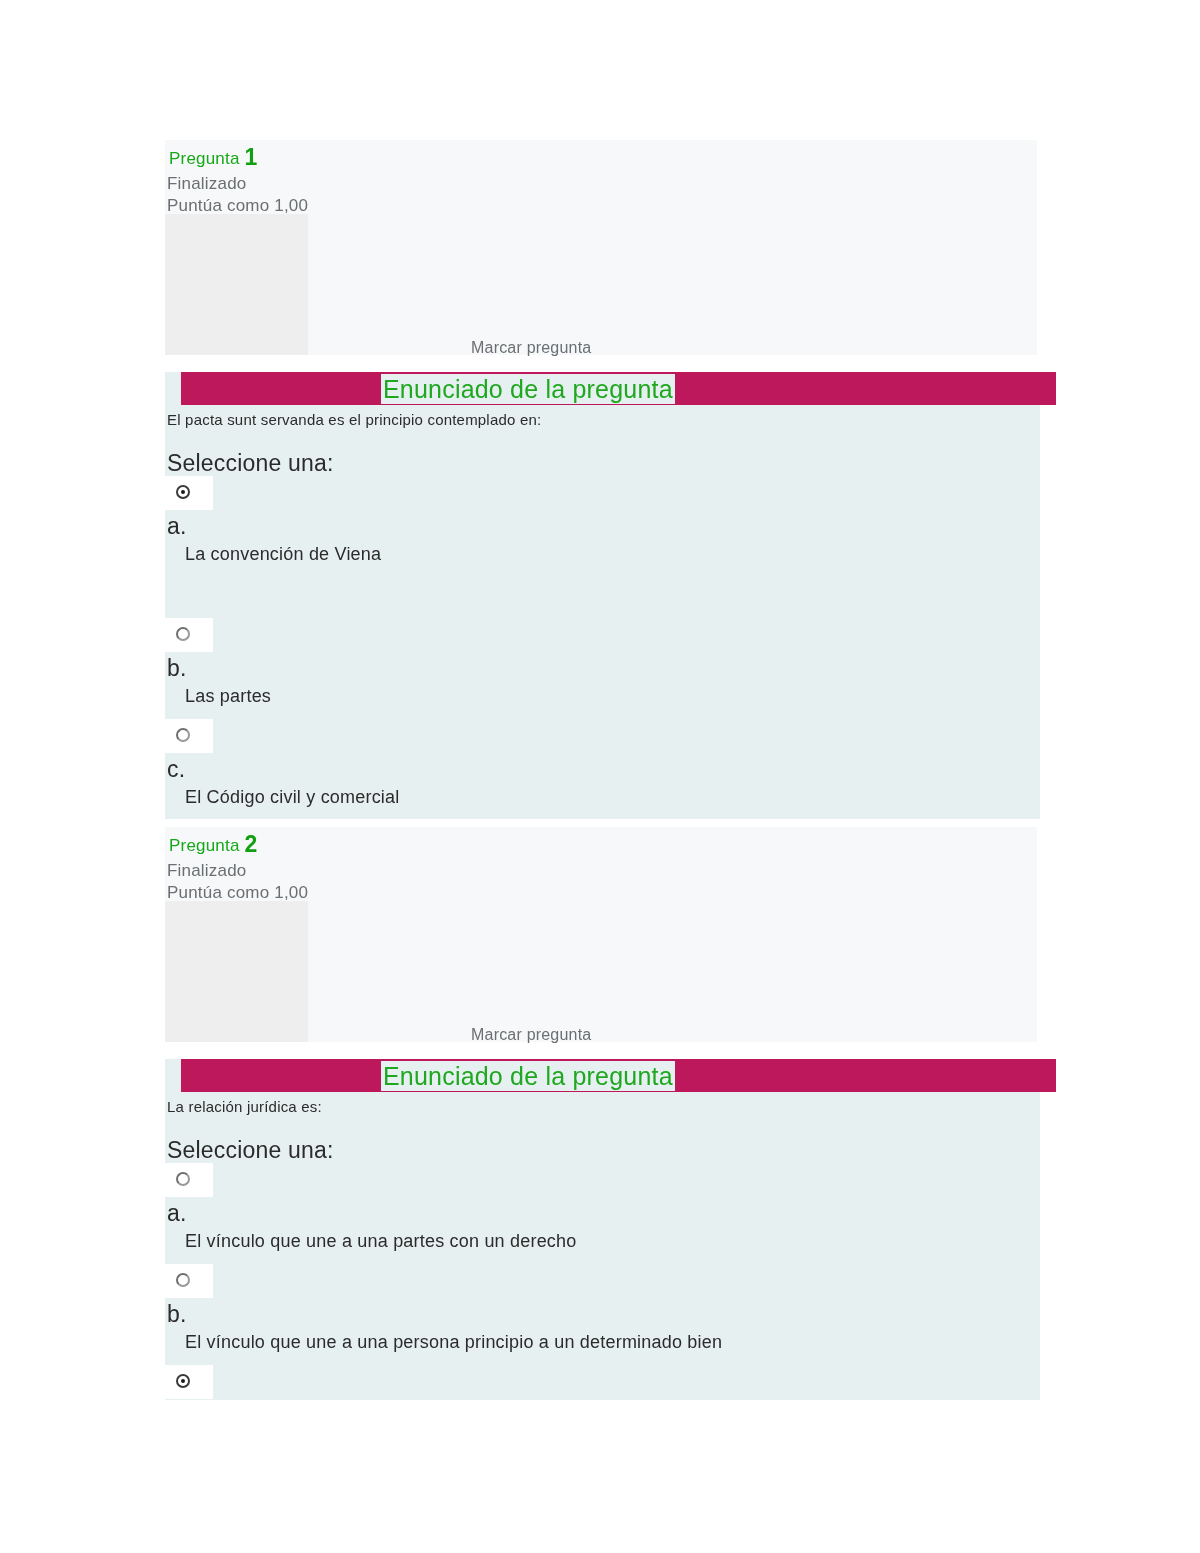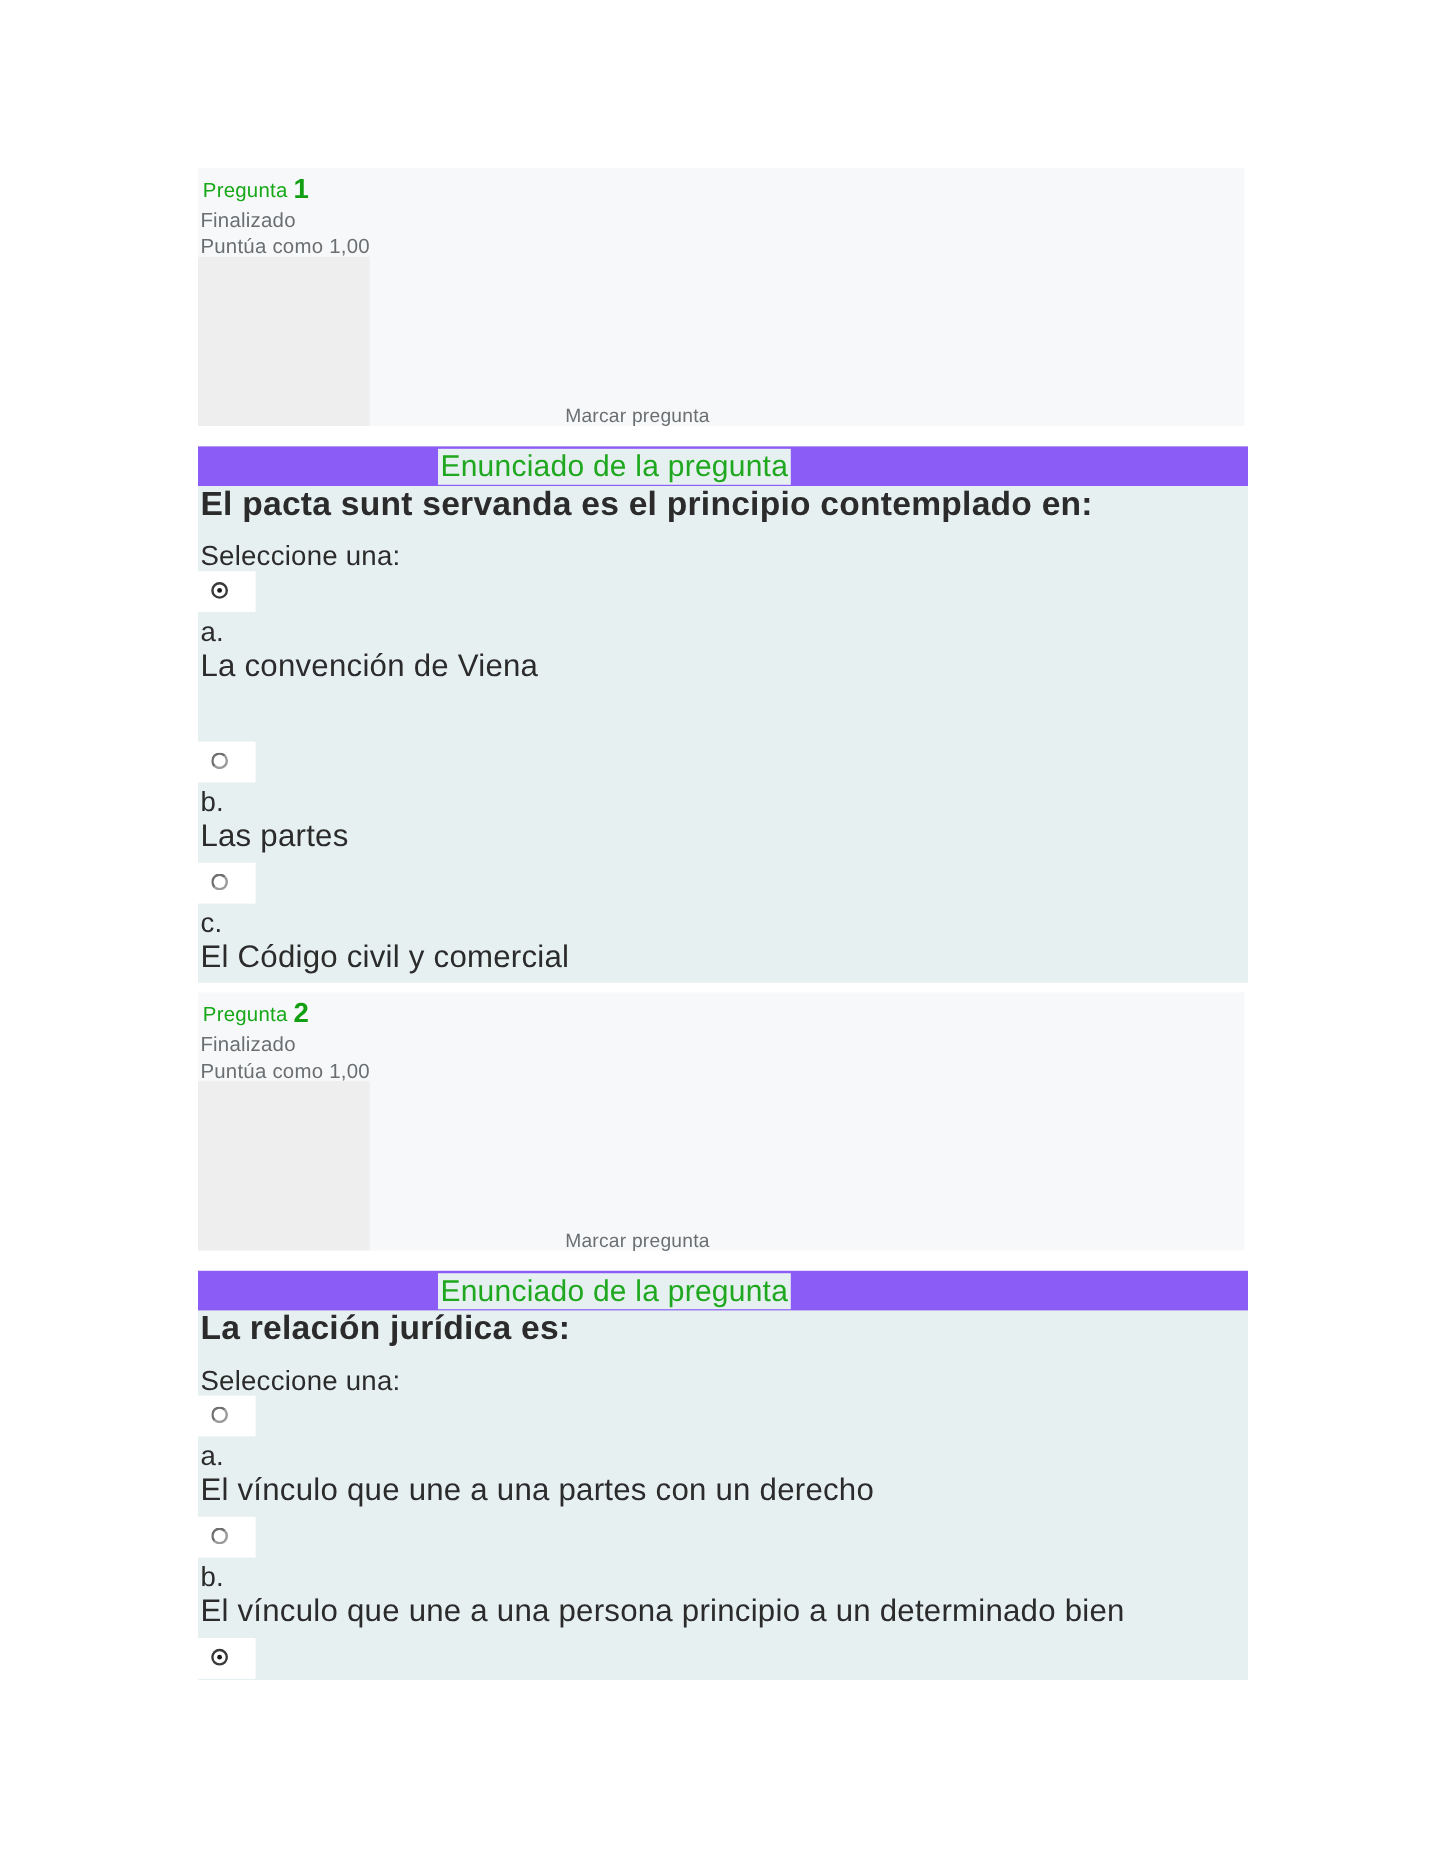--- a/index.html
+++ b/index.html
@@ -70,47 +70,46 @@
   .q-body {
     position: absolute;
     left: 165px;
     width: 875px;
     background: #e7f0f1;
     box-sizing: border-box;
   }
 
   .enunciado-row {
     position: absolute;
-    left: 0;
+    left: 16px;
     width: 875px;
-    background: #8b5cf6;
+    background: #be185d;
     height: 33px;
   }
   .enunciado {
     position: absolute;
     left: 200px;
     top: 2px;
     font-size: 25px;
     line-height: 30px;
     color: #1fa81f;
     background: #e7f0f1;
     padding: 0 2px;
     white-space: nowrap;
     letter-spacing: .2px;
   }
 
   .q-text {
     position: absolute;
     left: 2px;
-    font-size: 28px;
+    font-size: 15px;
     line-height: 30px;
     color: #2b2b2b;
     letter-spacing: .2px;
     white-space: nowrap;
-    font-weight: bold;
   }
   .select-label {
     position: absolute;
     left: 2px;
     font-size: 23px;
     line-height: 30px;
     color: #2b2b2b;
     letter-spacing: .2px;
   }
 
@@ -151,22 +150,22 @@
   .opt-letter {
     position: absolute;
     left: 2px;
     font-size: 23px;
     line-height: 28px;
     color: #2b2b2b;
     letter-spacing: .2px;
   }
   .opt-text {
     position: absolute;
-    left: 2px;
-    font-size: 26px;
+    left: 20px;
+    font-size: 18px;
     line-height: 30px;
     color: #2b2b2b;
     letter-spacing: .2px;
     white-space: nowrap;
   }
 </style>
 </head>
 <body>
 
 <div class="page">

